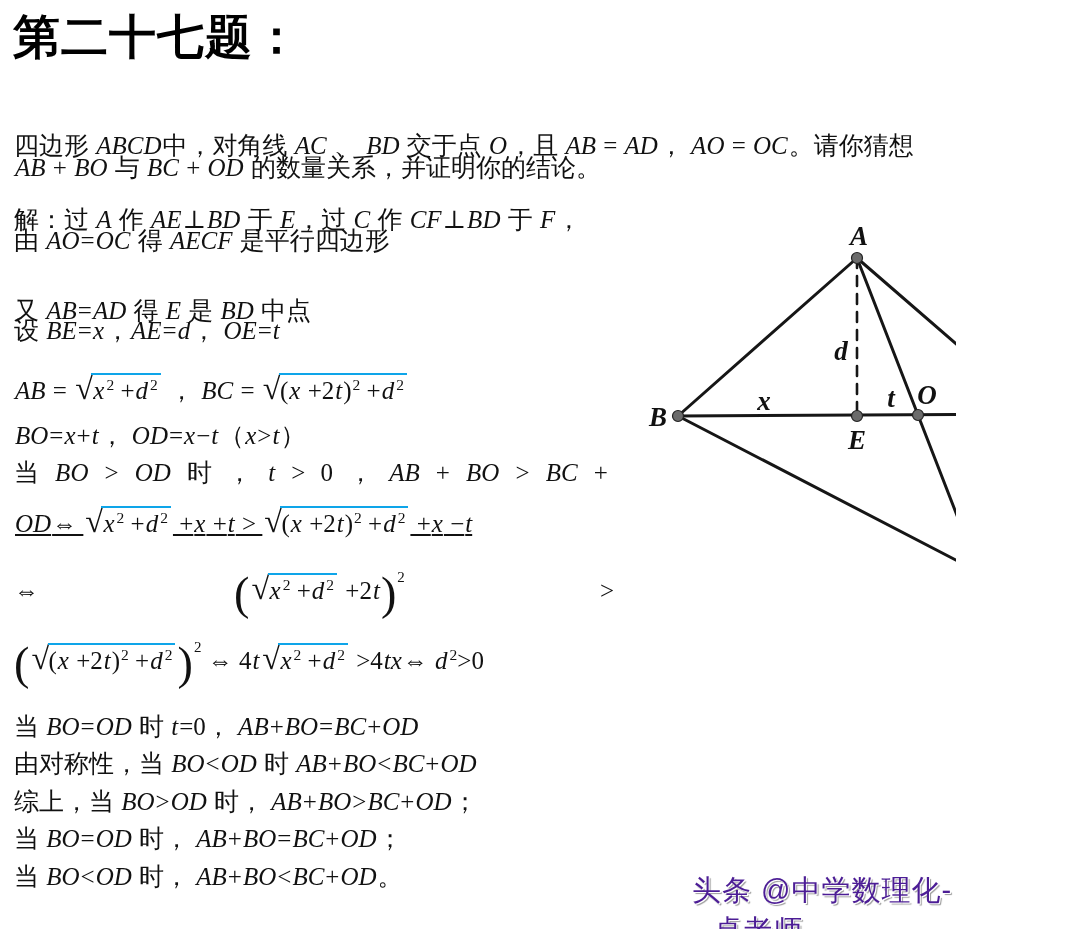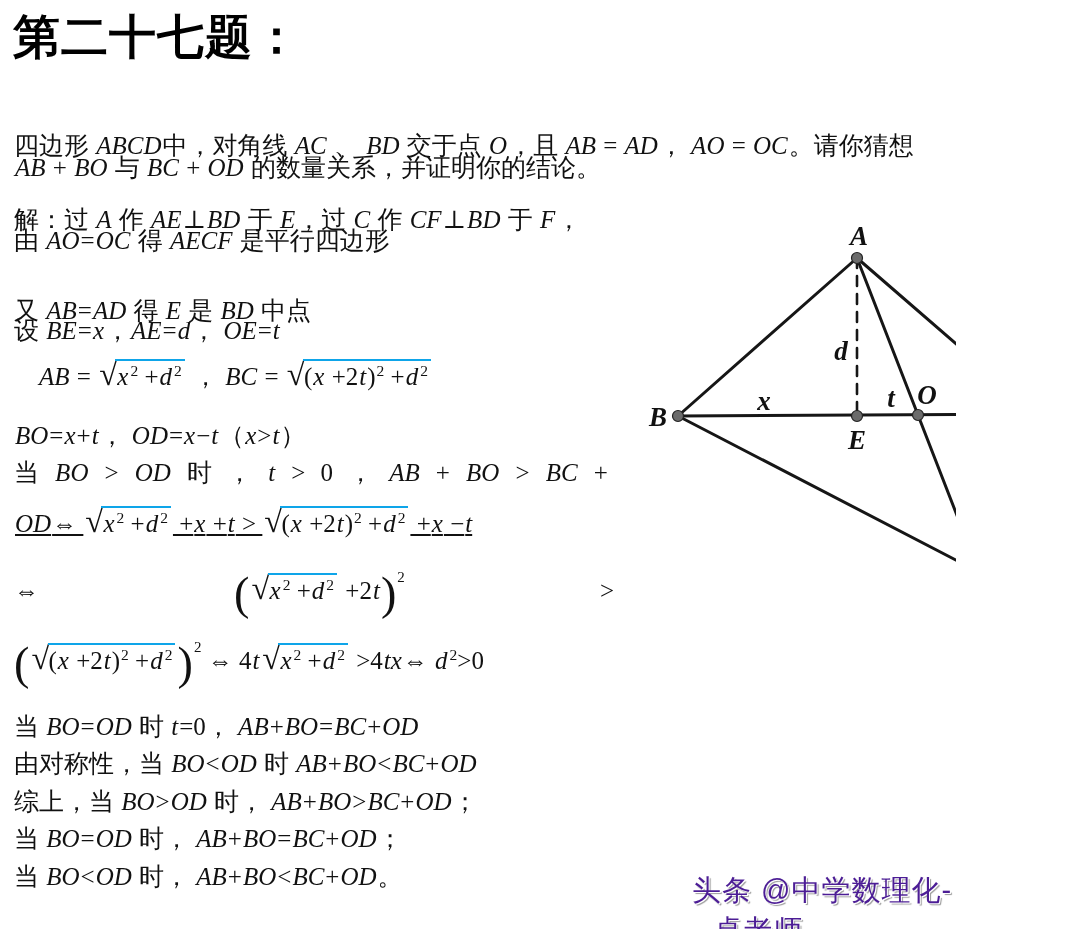--- a/index.html
+++ b/index.html
@@ -27,21 +27,21 @@
 
 <div class="page">
   <h1 class="title">第二十七题：</h1>
   <div id="content">
       <div class="line" style="top: 130px;"><span class="tok-t">四边形 </span><span class="tok-v">ABCD</span><span class="tok-t">中，对角线 </span><span class="tok-v">AC</span><span class="tok-t"> 、 </span><span class="tok-v">BD</span><span class="tok-t"> 交于点 </span><span class="tok-v">O</span><span class="tok-t">，且 </span><span class="tok-v">AB</span><span class="tok-t"> = </span><span class="tok-v">AD</span><span class="tok-t">， </span><span class="tok-v">AO</span><span class="tok-t"> = </span><span class="tok-v">OC</span><span class="tok-t">。请你猜想</span></div>
       <div class="line" style="top: 152px;"><span class="tok-v">AB</span><span class="tok-t"> + </span><span class="tok-v">BO</span><span class="tok-t"> 与 </span><span class="tok-v">BC</span><span class="tok-t"> + </span><span class="tok-v">OD</span><span class="tok-t"> 的数量关系，并证明你的结论。</span></div>
       <div class="line" style="top: 204px;"><span class="tok-t">解：过 </span><span class="tok-v">A</span><span class="tok-t"> 作 </span><span class="tok-v">AE</span><span class="tok-t">⊥</span><span class="tok-v">BD</span><span class="tok-t"> 于 </span><span class="tok-v">E</span><span class="tok-t">，过 </span><span class="tok-v">C</span><span class="tok-t"> 作 </span><span class="tok-v">CF</span><span class="tok-t">⊥</span><span class="tok-v">BD</span><span class="tok-t"> 于 </span><span class="tok-v">F</span><span class="tok-t">，</span></div>
       <div class="line" style="top: 225px;"><span class="tok-t">由 </span><span class="tok-v">AO</span><span class="tok-t">=</span><span class="tok-v">OC</span><span class="tok-t"> 得 </span><span class="tok-v">AECF</span><span class="tok-t"> 是平行四边形</span></div>
       <div class="line" style="top: 278px; margin-top: 17px;"><span class="tok-t">又 </span><span class="tok-v">AB</span><span class="tok-t">=</span><span class="tok-v">AD</span><span class="tok-t"> 得 </span><span class="tok-v">E</span><span class="tok-t"> 是 </span><span class="tok-v">BD</span><span class="tok-t"> 中点</span></div>
       <div class="line" style="top: 315px;"><span class="tok-t">设 </span><span class="tok-v">BE</span><span class="tok-t">=</span><span class="tok-v">x</span><span class="tok-t">，</span><span class="tok-v">AE</span><span class="tok-t">=</span><span class="tok-v">d</span><span class="tok-t">， </span><span class="tok-v">OE</span><span class="tok-t">=</span><span class="tok-v">t</span></div>
-      <div class="line" style="top: 358px; margin-left: 24px;"><span class="tok-v">AB</span><span class="tok-t"> = </span><span class="tok-q">
+      <div class="line" style="top: 372px;"><span class="tok-v">AB</span><span class="tok-t"> = </span><span class="tok-q">
           <span class="tok-r">√</span>
           <span class="tok-rad"><span class="tok-v">x</span><sup class="tok-s">2</sup><span class="tok-t"> +</span><span class="tok-v">d</span><sup class="tok-s">2</sup></span>
         </span><span class="tok-t"> ， </span><span class="tok-v">BC</span><span class="tok-t"> = </span><span class="tok-q">
           <span class="tok-r">√</span>
           <span class="tok-rad"><span class="tok-t">(</span><span class="tok-v">x</span><span class="tok-t"> +2</span><span class="tok-v">t</span><span class="tok-t">)</span><sup class="tok-s">2</sup><span class="tok-t"> +</span><span class="tok-v">d</span><sup class="tok-s">2</sup></span>
         </span></div>
       <div class="line" style="top: 420px;"><span class="tok-v">BO</span><span class="tok-t">=</span><span class="tok-v">x</span><span class="tok-t">+</span><span class="tok-v">t</span><span class="tok-t">， </span><span class="tok-v">OD</span><span class="tok-t">=</span><span class="tok-v">x</span><span class="tok-t">−</span><span class="tok-v">t</span><span class="tok-t">（</span><span class="tok-v">x</span><span class="tok-t">&gt;</span><span class="tok-v">t</span><span class="tok-t">）</span></div>
       <div class="line between" style="top: 457px; width: 594px;">
         <span class="grp"><span class="tok-t">当</span></span>
         <span class="grp"><span class="tok-v">BO</span></span>

